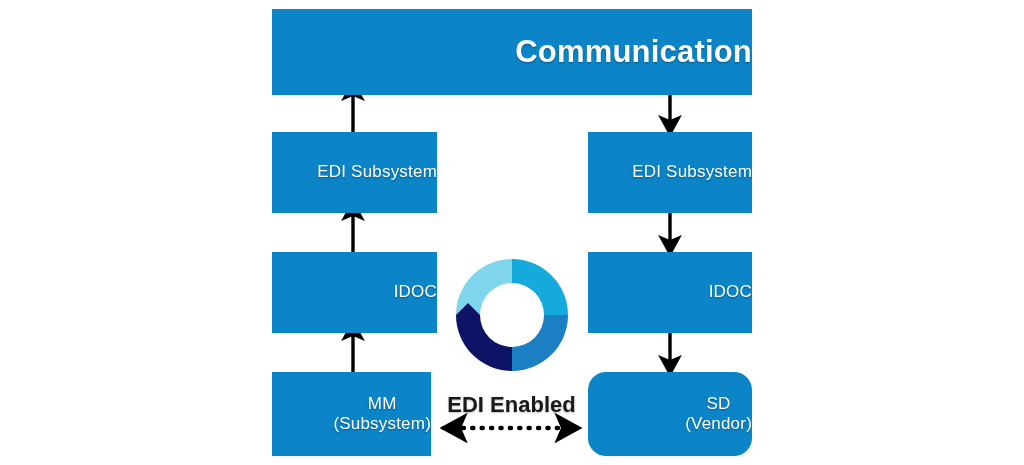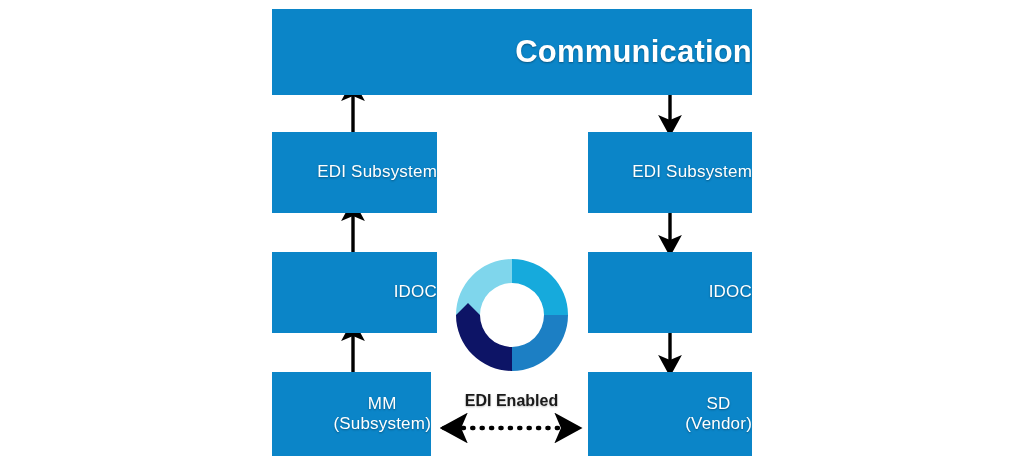--- a/index.html
+++ b/index.html
@@ -33,38 +33,38 @@
   }
 
   
   #box-edi-left{left:272px;top:132px;width:165px;height:81px;font-size:17px;}
   #box-idoc-left{left:272px;top:252px;width:165px;height:81px;font-size:17px;}
   #box-mm{left:272px;top:372px;width:159px;height:84px;font-size:17px;}
 
   
   #box-edi-right{left:588px;top:132px;width:164px;height:81px;font-size:17px;}
   #box-idoc-right{left:588px;top:252px;width:164px;height:81px;font-size:17px;}
-  #box-sd{left:588px;top:372px;width:164px;height:84px;font-size:17px;}
+  #box-sd{left:588px;top:372px;width:164px;height:84px;font-size:17px;border-radius:18px;}
 
   
   #connectors{
     position:absolute;left:0;top:0;width:1024px;height:465px;
     pointer-events:none;
   }
 
   
   #cycle-logo{
     position:absolute;left:452px;top:255px;width:120px;height:120px;
   }
 
   
   #edi-enabled-label{
     position:absolute;left:437px;top:392px;width:149px;
     text-align:center;
-    font-size:16px;font-weight:600;
+    font-size:22px;font-weight:600;
     color:#1a1a1a;
     text-shadow:0 1px 2px rgba(0,0,0,0.25);
     white-space:nowrap;
   }
 </style>
 </head>
 <body>
 
 <div id="stage">
 

